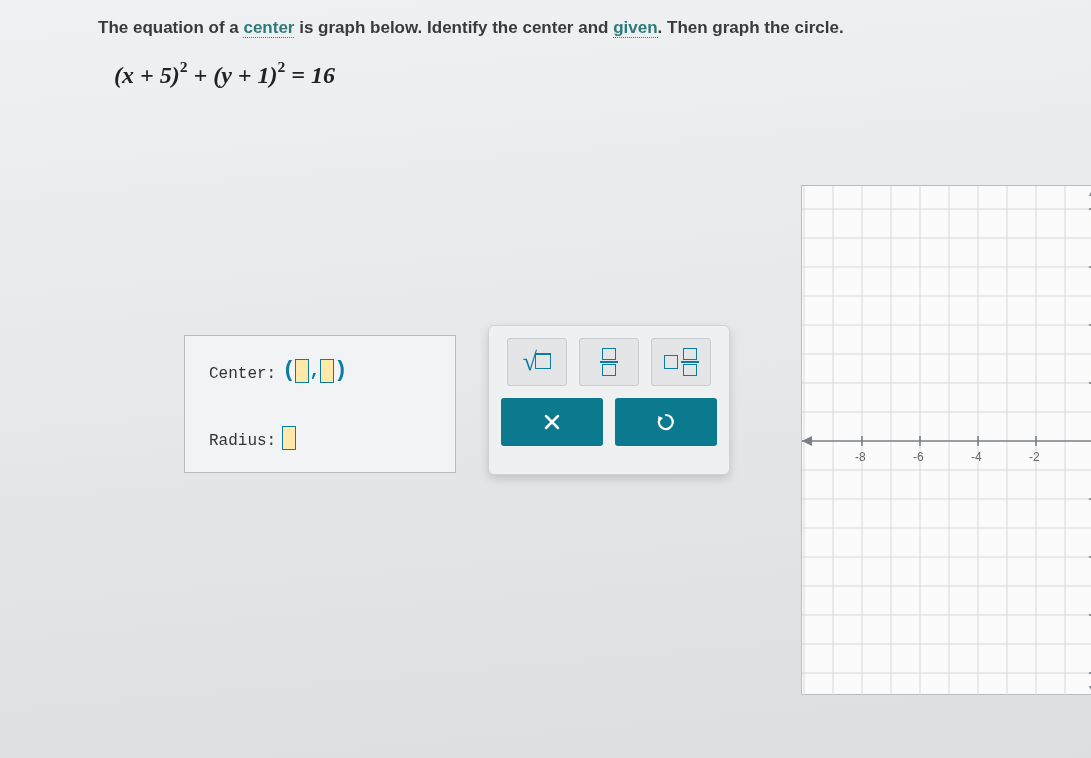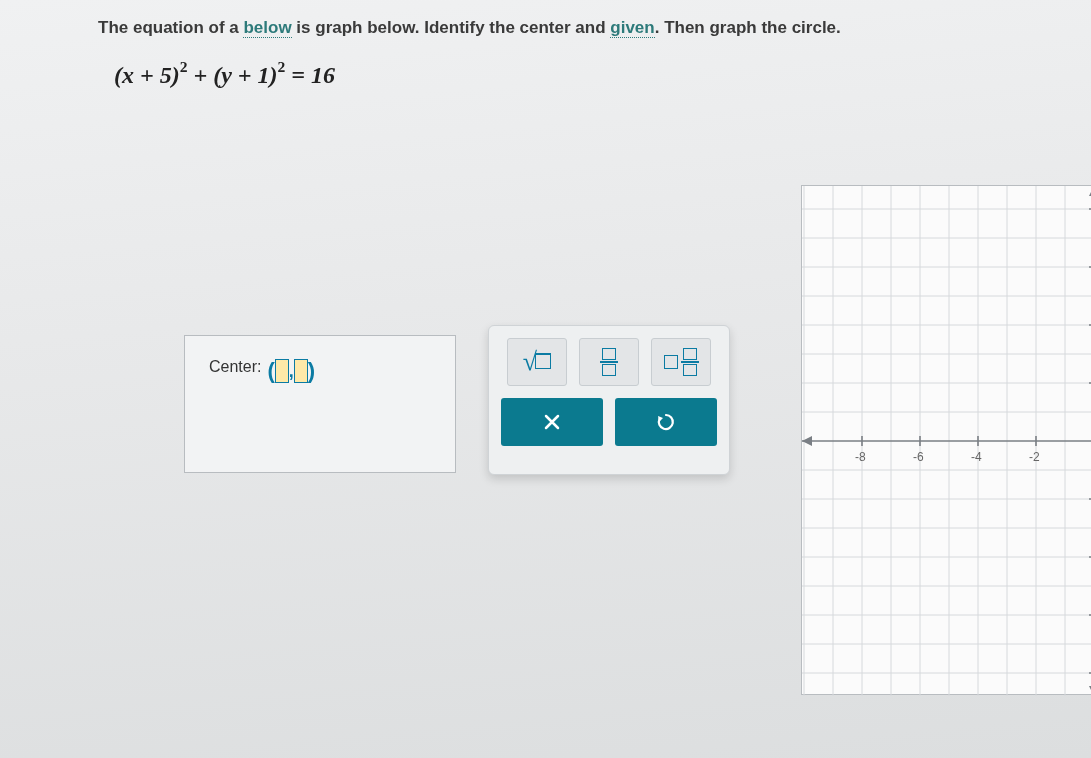--- a/index.html
+++ b/index.html
@@ -43,24 +43,25 @@
     height: 138px;
     border: 1px solid #b8bcc0;
     background: #f2f3f4;
     padding: 22px 24px;
     display: flex;
     flex-direction: column;
     justify-content: space-between;
   }
   .answer-row {
     display: flex;
-    align-items: flex-start;
+    align-items: flex-end;
     gap: 6px;
     font-size: 16px;
     color: #333;
+    font-family: Liberation Mono, monospace;
   }
   .paren { font-size: 22px; color: #0b7ba3; font-weight: bold; }
   .comma { font-size: 18px; color: #0b7ba3; font-weight: bold; }
   .slot {
     display: inline-block;
     min-width: 14px;
     height: 24px;
     border: 1px solid #0b7ba3;
     background: #ffe9a8;
     vertical-align: middle;
@@ -154,35 +155,39 @@
   .axis-label {
     font-family: Verdana, sans-serif;
     font-size: 12px;
     fill: #666;
   }
 </style>
 </head>
 <body>
 
 <div class="question-text">
-  <span>The equation of a </span><span class="term-link">below</span><span> is graph below. Identify the center and </span><span class="term-link">given</span><span>. Then graph the circle.</span>
+  <span>The equation of a </span><span class="term-link">center</span><span> is graph below. Identify the center and </span><span class="term-link">given</span><span>. Then graph the circle.</span>
 </div>
 
 <div class="equation" id="eqTarget">(x + 5)<sup>2</sup> + (y + 1)<sup>2</sup> = 16</div>
 
 <div class="answer-box">
   <div class="answer-row">
     <span>Center:</span>
     <span style="display:inline-flex;align-items:center;">
       <span class="paren">(</span>
       <span class="slot small"></span>
       <span class="comma">,</span>
       <span class="slot small"></span>
       <span class="paren">)</span>
     </span>
+  </div>
+  <div class="answer-row">
+    <span>Radius:</span>
+    <span class="slot small"></span>
   </div>
 </div>
 
 <div class="toolbox">
   <div class="tool-row">
     <div class="tool-btn" title="square-root">
       <span class="sqrt-sym">
         <span class="radical">√</span>
           <span class="box"></span>
       </span>

